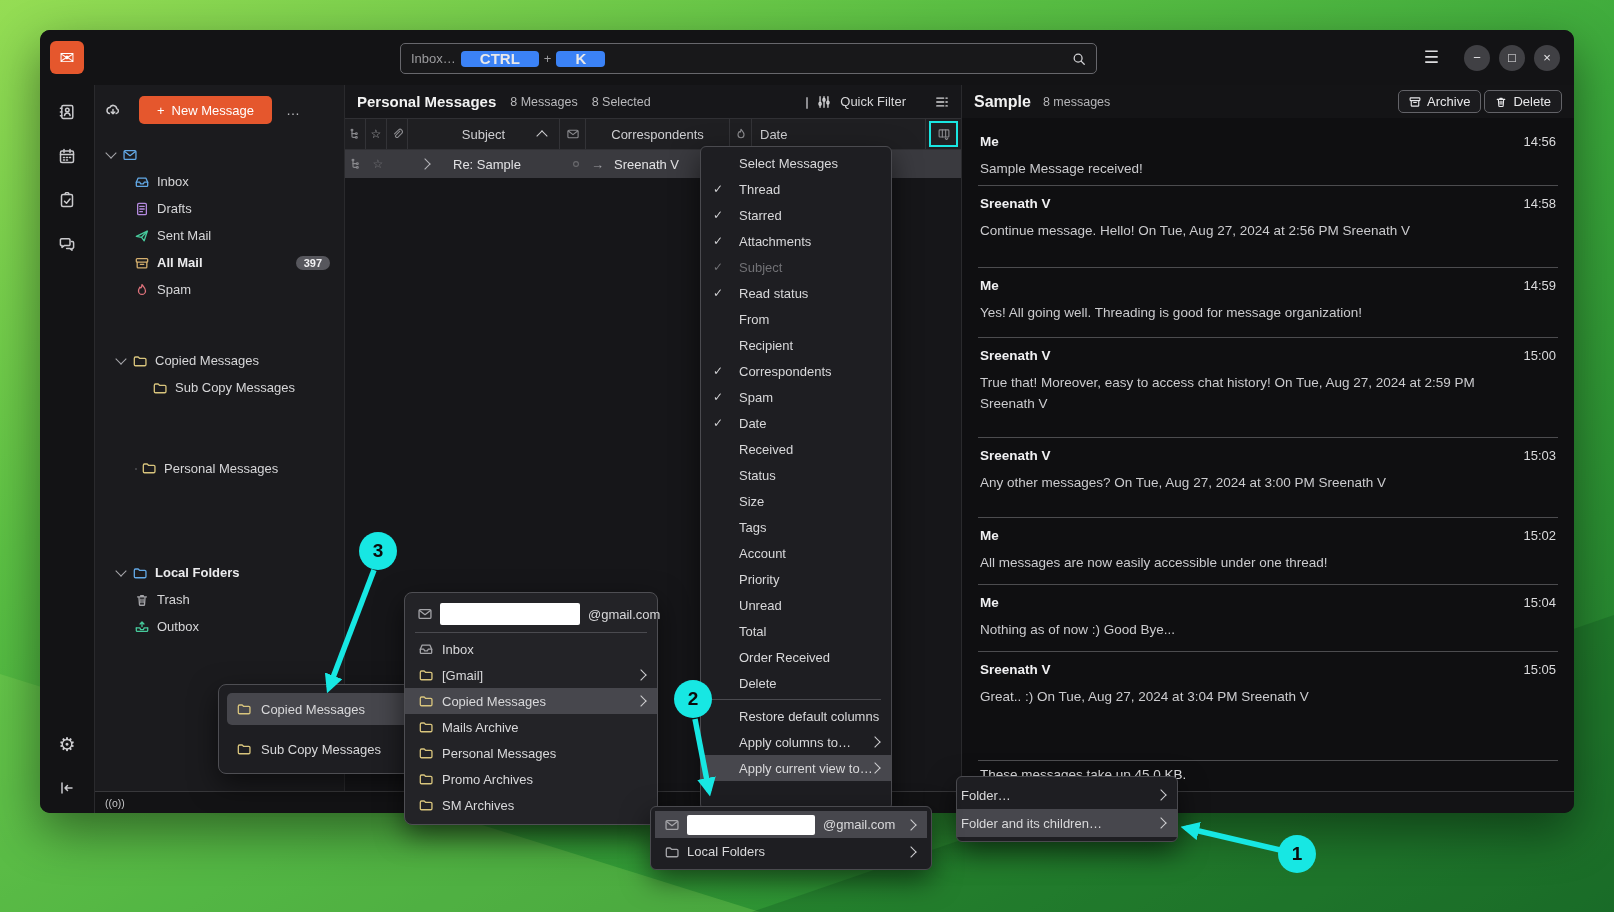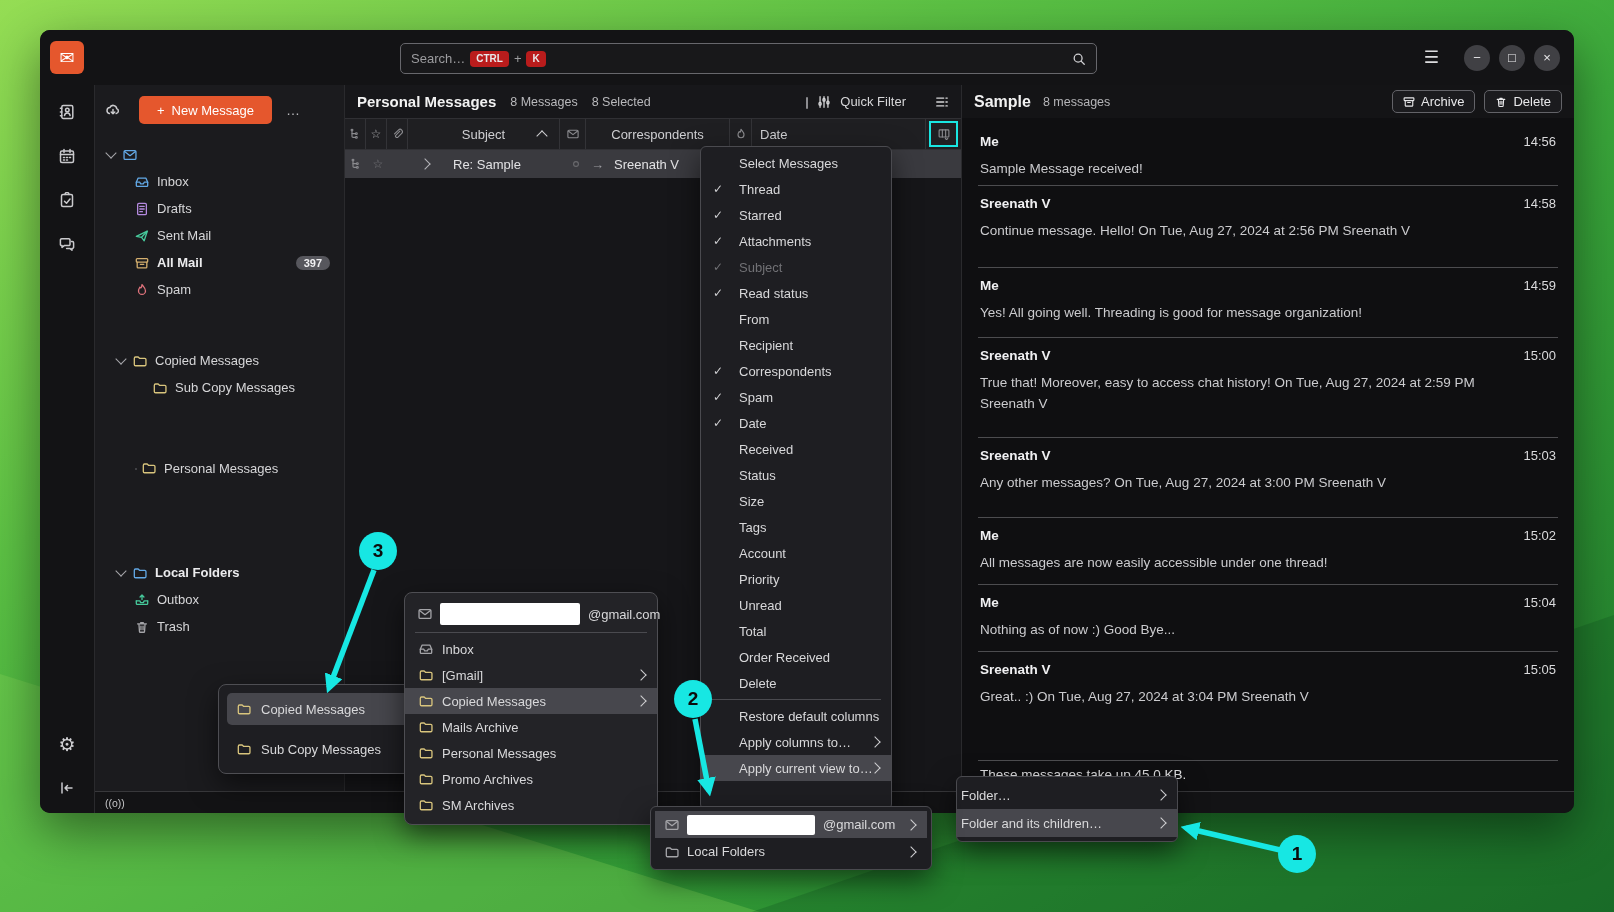--- a/index.html
+++ b/index.html
@@ -11,21 +11,21 @@
     background:rgba(16,86,32,.30);clip-path:polygon(100% 10%,100% 100%,12% 100%);}
 
   
   .win{position:absolute;left:40px;top:30px;width:1534px;height:783px;background:#151517;
     border-radius:10px;overflow:hidden;box-shadow:0 18px 50px rgba(0,0,0,.45);display:flex;flex-direction:column;}
   .titlebar{height:55px;background:#131315;position:relative;flex:none;}
   .logo{position:absolute;left:10px;top:11px;width:34px;height:33px;background:#e5572d;border-radius:6px;
     display:flex;align-items:center;justify-content:center;color:#fff;font-size:18px;}
   .searchbox{position:absolute;left:360px;top:13px;width:697px;height:31px;border:1px solid #67676c;border-radius:5px;
     background:#18181a;display:flex;align-items:center;padding:0 10px;box-sizing:border-box;color:#9c9c9f;font-size:13px;}
-  .kbd{background:#b91c1c;color:#e8e8ea;border-radius:4px;font-size:10px;font-weight:bold;padding:2px 6px;margin:0 5px;line-height:12px;}
+  .kbd{background:#3b82f6;color:#e8e8ea;border-radius:4px;font-size:15px;font-weight:bold;padding:2px 19px;margin:0 5px;line-height:12px;}
   .plus{color:#9c9c9f;}
   .searchbox .mag{margin-left:auto;color:#cfcfd2;}
   .winctl{position:absolute;right:0;top:0;height:55px;display:flex;align-items:center;gap:9px;padding-right:14px;color:#e6e6e8;}
   .hamb{font-size:17px;margin-right:16px;color:#dcdcde;}
   .cbtn{width:26px;height:26px;border-radius:50%;background:#404044;display:flex;align-items:center;justify-content:center;
     font-size:13px;color:#e8e8ea;line-height:1;}
 
   .body-row{flex:1;display:flex;min-height:0;}
   
   .spaces{width:55px;background:#131315;border-right:1px solid #2a2a2d;display:flex;flex-direction:column;align-items:center;
@@ -85,21 +85,21 @@
   .mrow .csub{width:152px;justify-content:flex-start;padding-left:10px;gap:24px;}
   .mrow .cenv{width:26px;}
   .mrow .ccorr{width:144px;justify-content:flex-start;padding-left:2px;gap:10px;}
   .mrest{flex:1;background:#161619;}
 
   
   .rightpane{width:612px;background:#0f0f11;display:flex;flex-direction:column;border-left:1px solid #2a2a2d;flex:none;}
   .rp-header{height:33px;display:flex;align-items:center;padding:0 12px;gap:12px;background:#141416;flex:none;}
   .rp-title{font-size:16px;font-weight:bold;color:#f2f2f2;}
   .rp-count{font-size:12.5px;color:#b5b5b8;}
-  .rp-btns{margin-left:auto;display:flex;gap:9px;}
+  .rp-btns{margin-left:auto;display:flex;gap:3px;}
   .btn-o{display:flex;align-items:center;gap:6px;border:1px solid #636368;border-radius:5px;padding:3px 10px;
     color:#e8e8ea;font-size:13px;background:#1b1b1e;}
   .msgs{flex:1;padding-top:6px;overflow:hidden;}
   .card{padding:10px 18px 0;box-sizing:border-box;}
   .card .hd{display:flex;justify-content:space-between;align-items:baseline;}
   .from{font-weight:bold;font-size:13.5px;color:#f0f0f2;}
   .time{font-size:13px;color:#dadadc;}
   .bodytxt{margin-top:9px;font-size:13.5px;color:#cbcbce;line-height:21px;max-width:545px;}
   .card-sep{border-bottom:1px solid #4c4c4f;margin:0 16px;}
   .rp-footsep{border-top:1px solid #4c4c4f;margin:0 16px;}
@@ -256,21 +256,21 @@
   <div class="facet1"></div>
   <div class="facet2"></div>
 
   <div class="win">
 
     <div class="titlebar">
       <div class="logo">
           <span>✉</span>
         </div>
       <div class="searchbox">
-        <span>Search…</span>
+        <span>Inbox…</span>
         <span class="kbd">CTRL</span>
         <span class="plus">+</span>
         <span class="kbd">K</span>
         <svg class="ic mag">
             <use href="#i-search"></use>
           </svg>
       </div>
       <div class="winctl">
         <span class="hamb">☰</span>
         <span class="cbtn">−</span>
@@ -388,30 +388,30 @@
               </div>
 
               <div class="trow" style="padding-left:22px;margin-top:76px;">
                 <span class="cv d"></span>
                 <svg class="ic c-blue">
                     <use href="#i-folder"></use>
                   </svg>
                 <span class="tlabel bold">Local Folders</span>
               </div>
               <div class="trow" style="padding-left:40px;">
+                <svg class="ic c-gray">
+                    <use href="#i-trash"></use>
+                  </svg>
+                <span class="tlabel">Trash</span>
+              </div>
+              <div class="trow" style="padding-left:40px;">
                 <svg class="ic c-teal">
                     <use href="#i-outbox"></use>
                   </svg>
                 <span class="tlabel">Outbox</span>
-              </div>
-              <div class="trow" style="padding-left:40px;">
-                <svg class="ic c-gray">
-                    <use href="#i-trash"></use>
-                  </svg>
-                <span class="tlabel">Trash</span>
               </div>
             </div>
           </div>
 
           <div class="threadpane">
             <div class="tp-header">
               <span class="tp-title">Personal Messages</span>
               <span class="tp-count">8 Messages</span>
               <span class="tp-count">8 Selected</span>
               <span class="tp-right">

